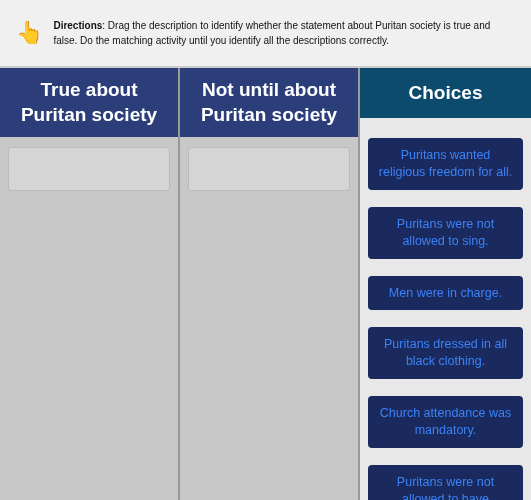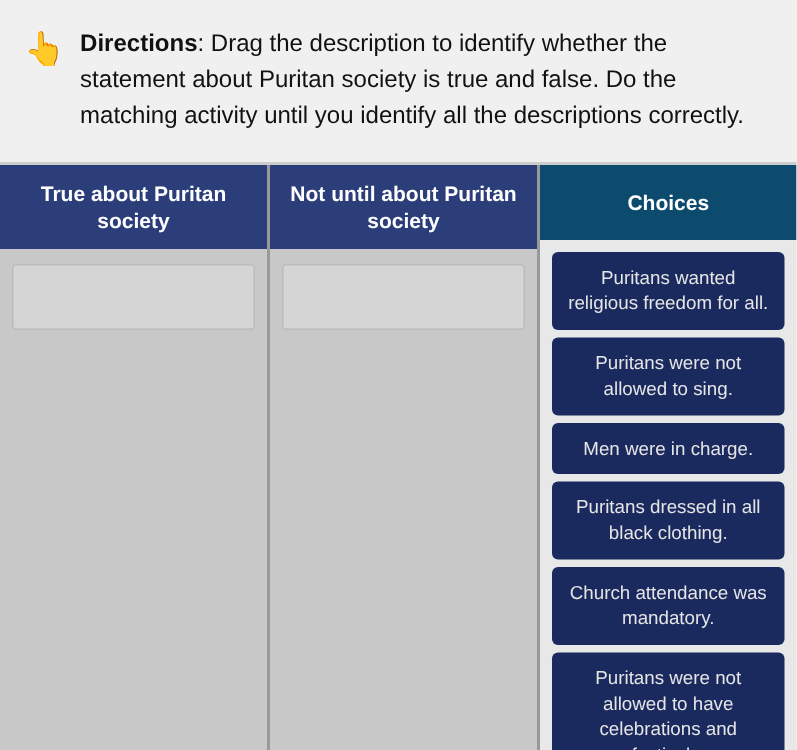--- a/index.html
+++ b/index.html
@@ -25,21 +25,21 @@
     }
 
     .hand-icon {
       font-size: 22px;
       margin-top: 2px;
       flex-shrink: 0;
       color: #e06000;
     }
 
     .directions-text {
-      font-size: 16px;
+      font-size: 10px;
       line-height: 1.5;
       color: #111;
     }
 
     .directions-text strong {
       font-weight: bold;
     }
 
     .main-table-area {
       display: flex;
@@ -67,21 +67,21 @@
       flex: 1;
       background: #e8e8e8;
       display: flex;
       flex-direction: column;
     }
 
     .col-header {
       padding: 10px 8px;
       text-align: center;
       font-weight: bold;
-      font-size: 14px;
+      font-size: 19px;
       color: #fff;
       background: #1a2a5e;
       min-height: 50px;
       display: flex;
       align-items: center;
       justify-content: center;
       line-height: 1.3;
     }
 
     .col-true .col-header {
@@ -115,28 +115,29 @@
 
     .choices-list {
       display: flex;
       flex-direction: column;
       gap: 5px;
       padding: 8px;
     }
 
     .choice-item {
       background: #1a2a5e;
-      color: #e5e5e5;
+      color: #3b82f6;
       border-radius: 4px;
       padding: 9px 10px;
       font-size: 12.5px;
       text-align: center;
       line-height: 1.35;
       cursor: grab;
       user-select: none;
+      margin-top: 12px;
     }
   </style>
 </head>
 <body>
 
 <div class="directions-section">
   <span class="hand-icon">👆</span>
   <p class="directions-text">
     <strong>Directions</strong><span>: Drag the description to identify whether the statement about Puritan society is true and false. Do the matching activity until you identify all the descriptions correctly.</span>
   </p>

